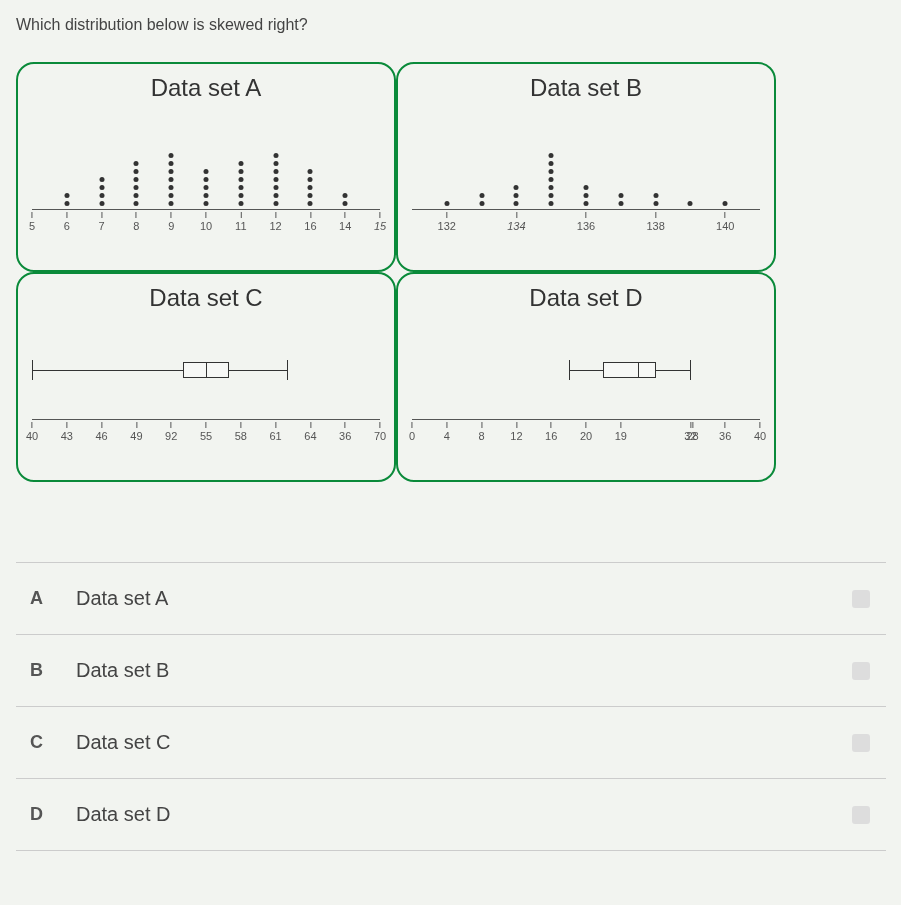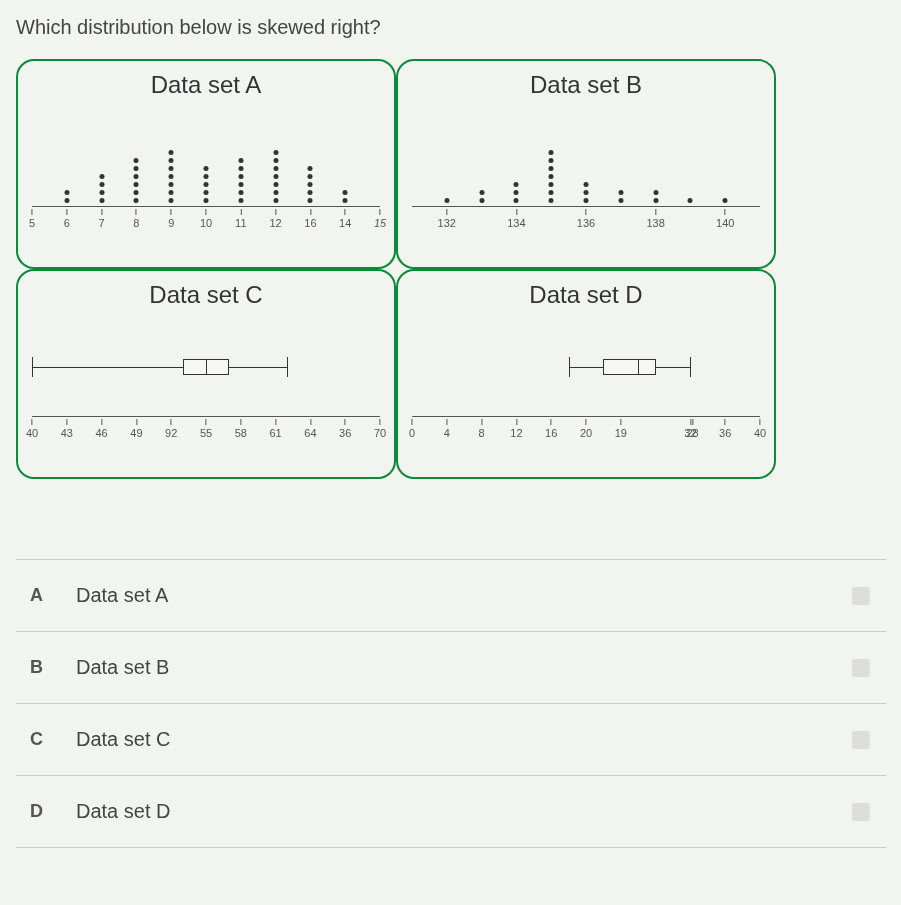--- a/index.html
+++ b/index.html
@@ -5,23 +5,23 @@
   * { box-sizing: border-box; }
   body {
     margin: 0;
     padding: 16px;
     font-family: Arial, Helvetica, sans-serif;
     background: #f2f4f0;
     color: #333;
     width: 901px;
   }
   .question {
-    font-size: 20px;
+    font-size: 16px;
     color: #444;
-    margin-bottom: 20px;
+    margin-bottom: 28px;
   }
   .charts-grid {
     display: grid;
     grid-template-columns: 1fr 1fr;
     width: 760px;
     gap: 0;
     margin-bottom: 80px;
   }
   .panel {
     border: 2px solid #0a8a3a;
@@ -234,21 +234,21 @@
           <div class="dot"></div>
         </div>
       </div>
   </div>
 
   <div class="panel">
     <div class="panel-title">Data set B</div>
     <div class="dot-plot" id="plot-B">
       <div class="axis-line"></div>
     <div class="tick" style="left: 10%;">132</div>
-        <div class="tick" style="left: 30%;">134</div>
+        <div class="tick" style="left: 30%; font-style: italic;">134</div>
         <div class="tick" style="left: 50%;">136</div>
         <div class="tick" style="left: 70%;">138</div>
         <div class="tick" style="left: 90%;">140</div>
         <div class="dot-col" style="left: 10%;">
           <div class="dot"></div>
         </div>
         <div class="dot-col" style="left: 20%;">
           <div class="dot"></div>
           <div class="dot"></div>
         </div>

